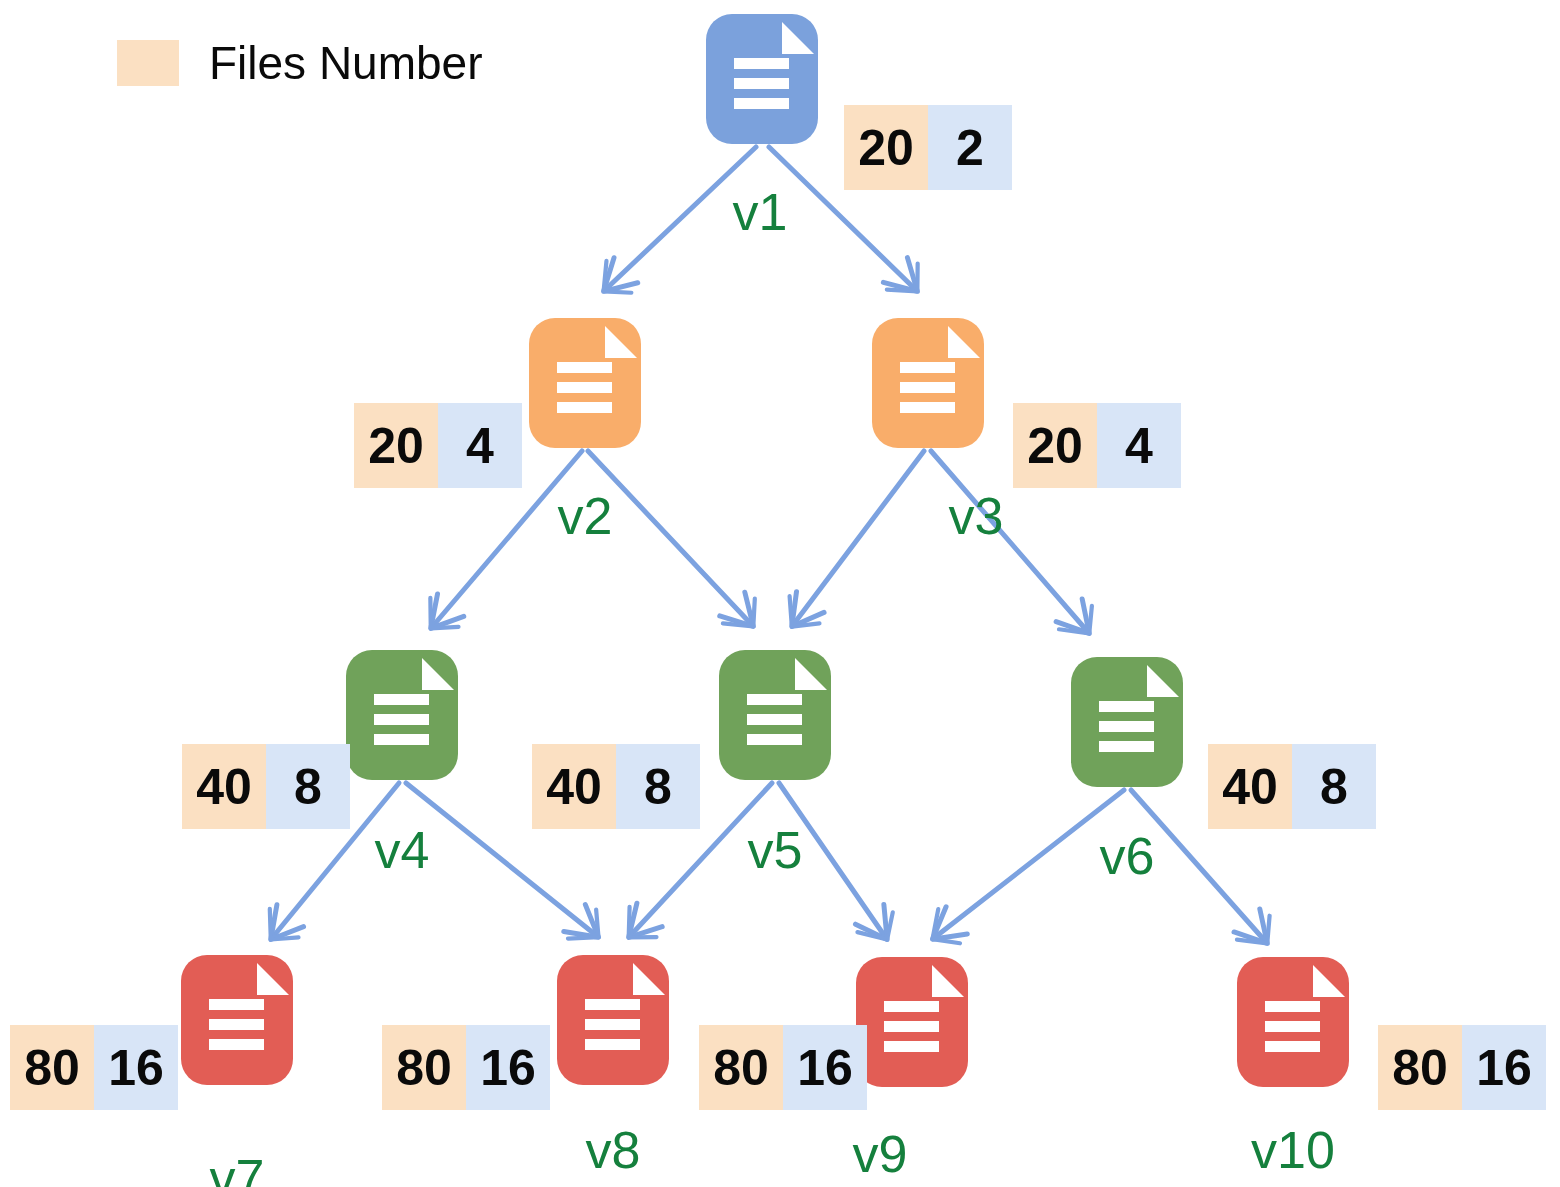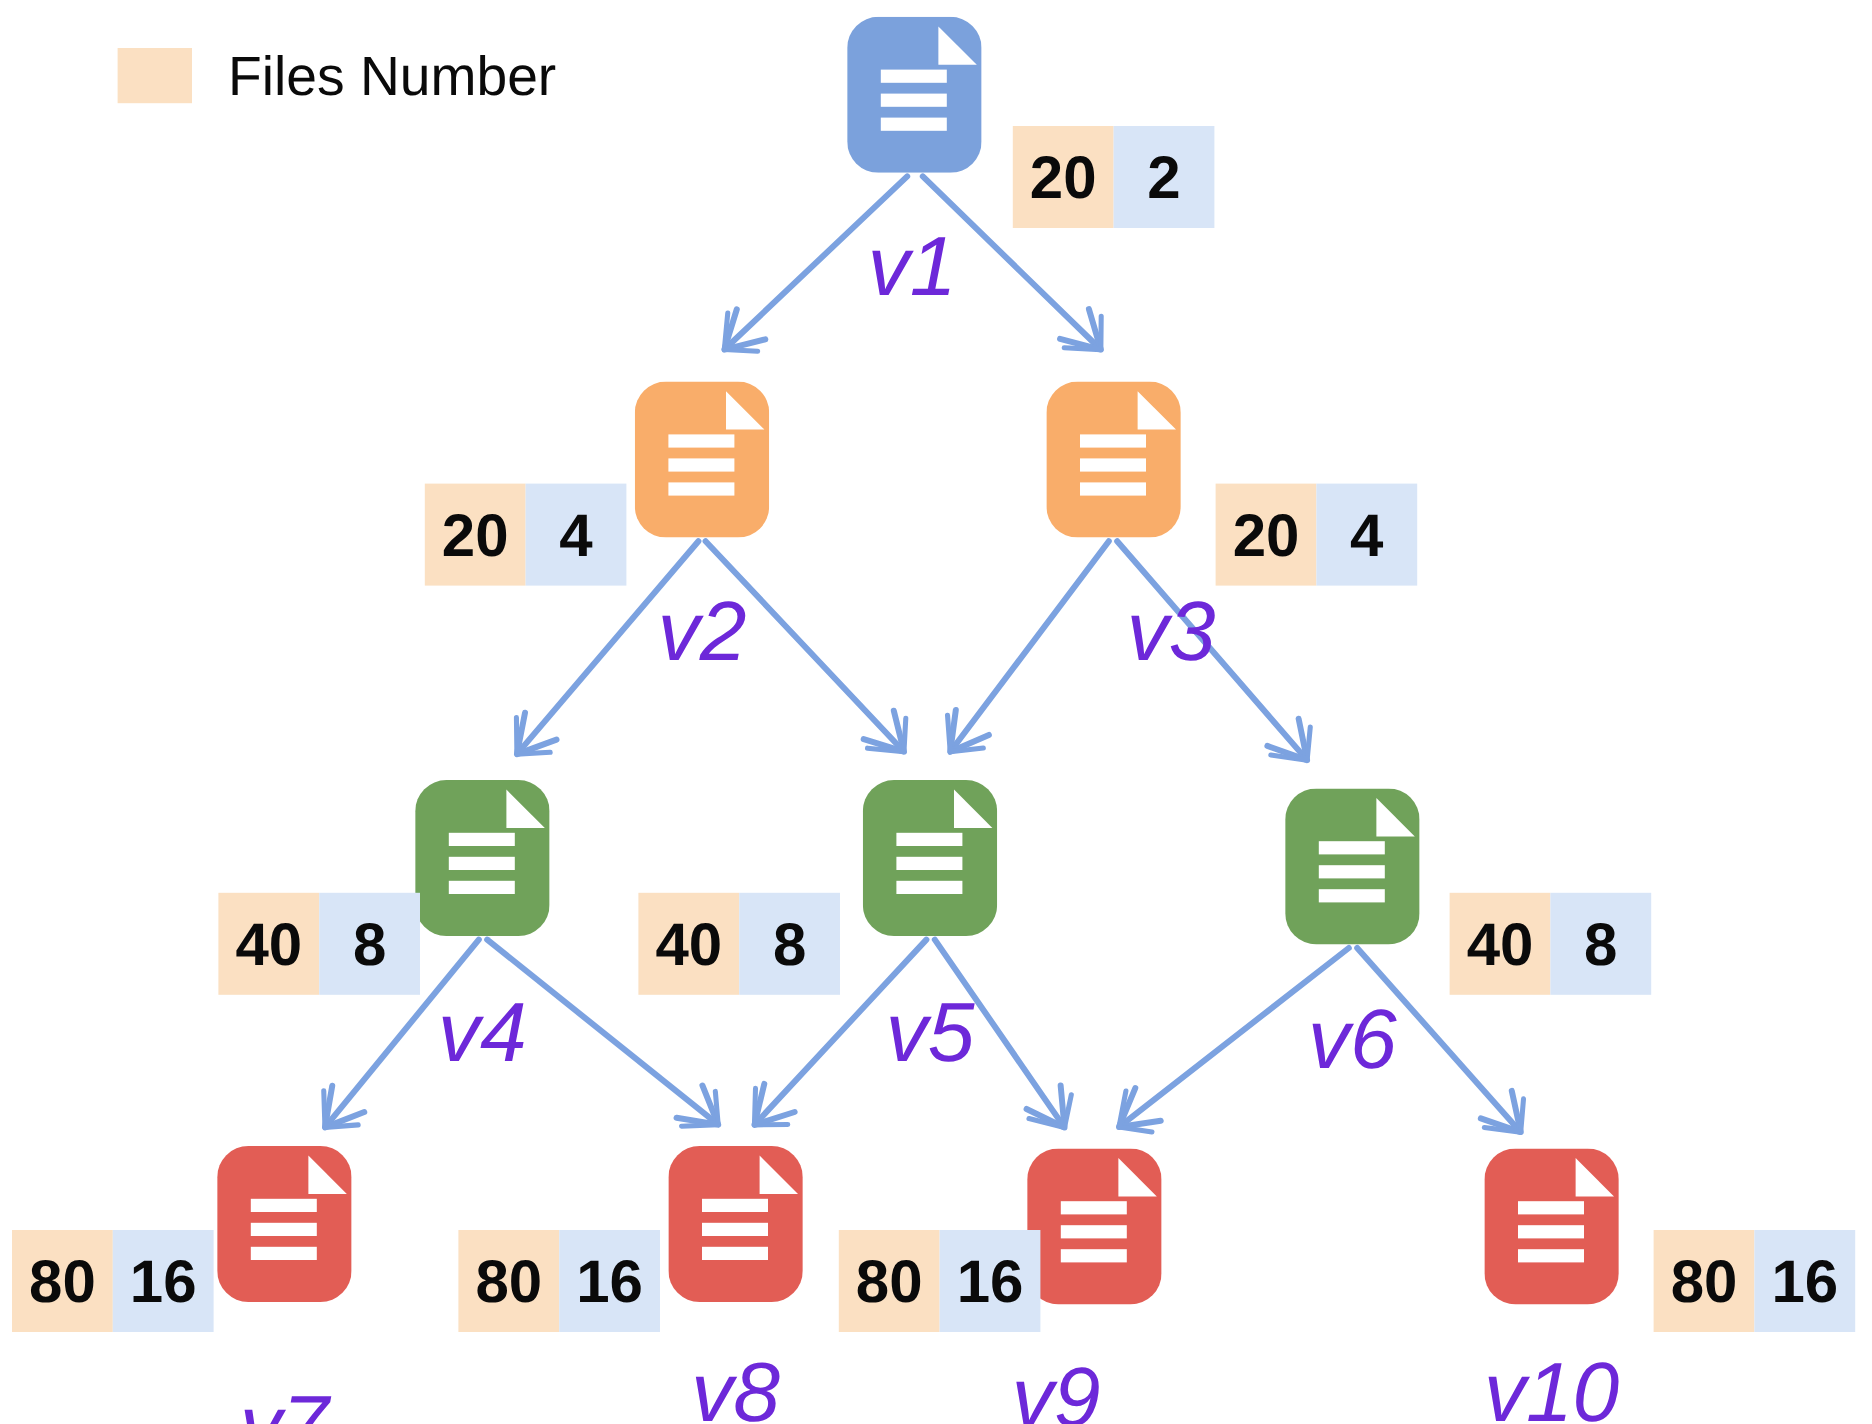--- a/index.html
+++ b/index.html
@@ -36,29 +36,28 @@
     display: flex;
     align-items: center;
     justify-content: center;
     font-size: 50px;
     color: #0a0a0a;
     line-height: 1;
   }
   .node-label {
     position: absolute;
     transform: translateX(-50%);
-    font-size: 70px;
-    color: #6d28d9;
+    font-size: 52px;
+    color: #15803d;
     z-index: 4;
     white-space: nowrap;
-    font-style: italic;
   }
   .legend {
     position: absolute;
-    left: 98px;
+    left: 117px;
     top: 36px;
     z-index: 5;
   }
   .legend-row {
     display: flex;
     align-items: center;
     margin-bottom: 38px;
   }
   .swatch {
     display: inline-block;

